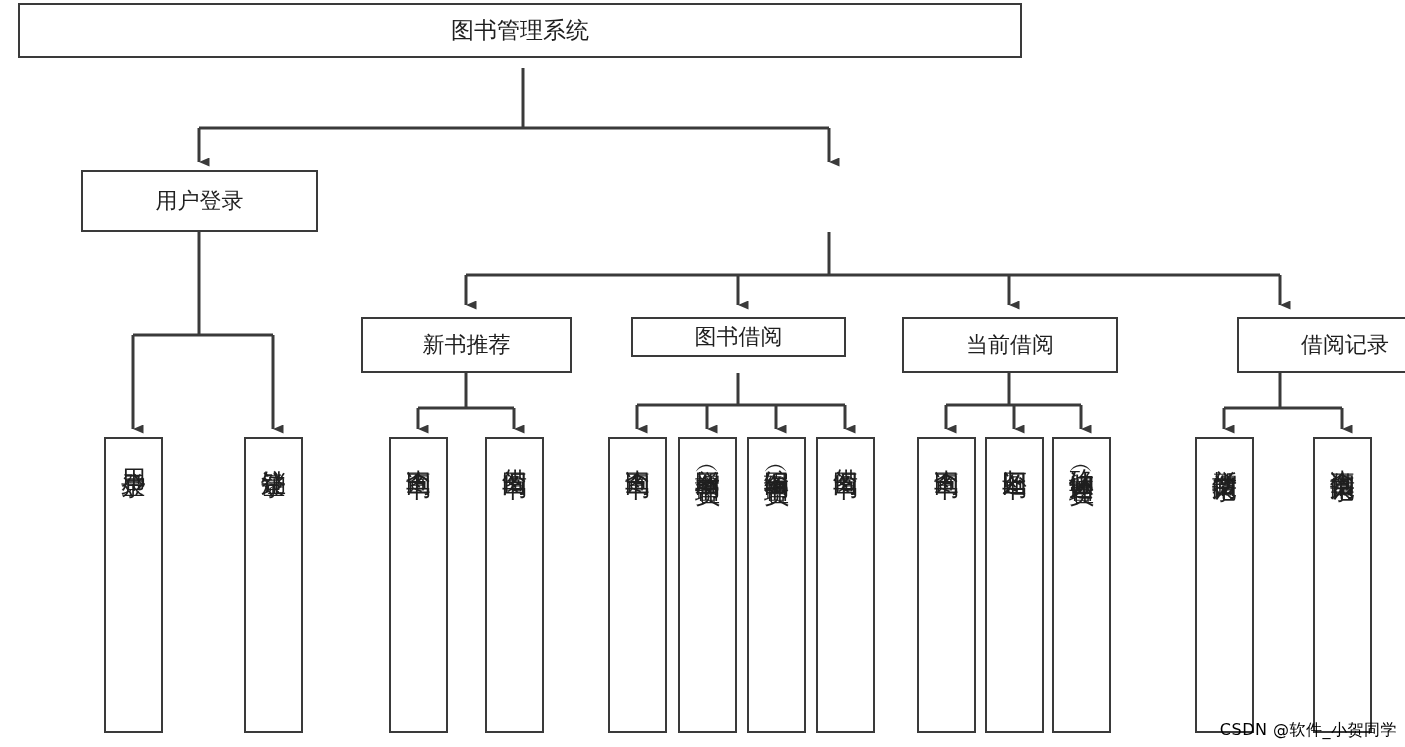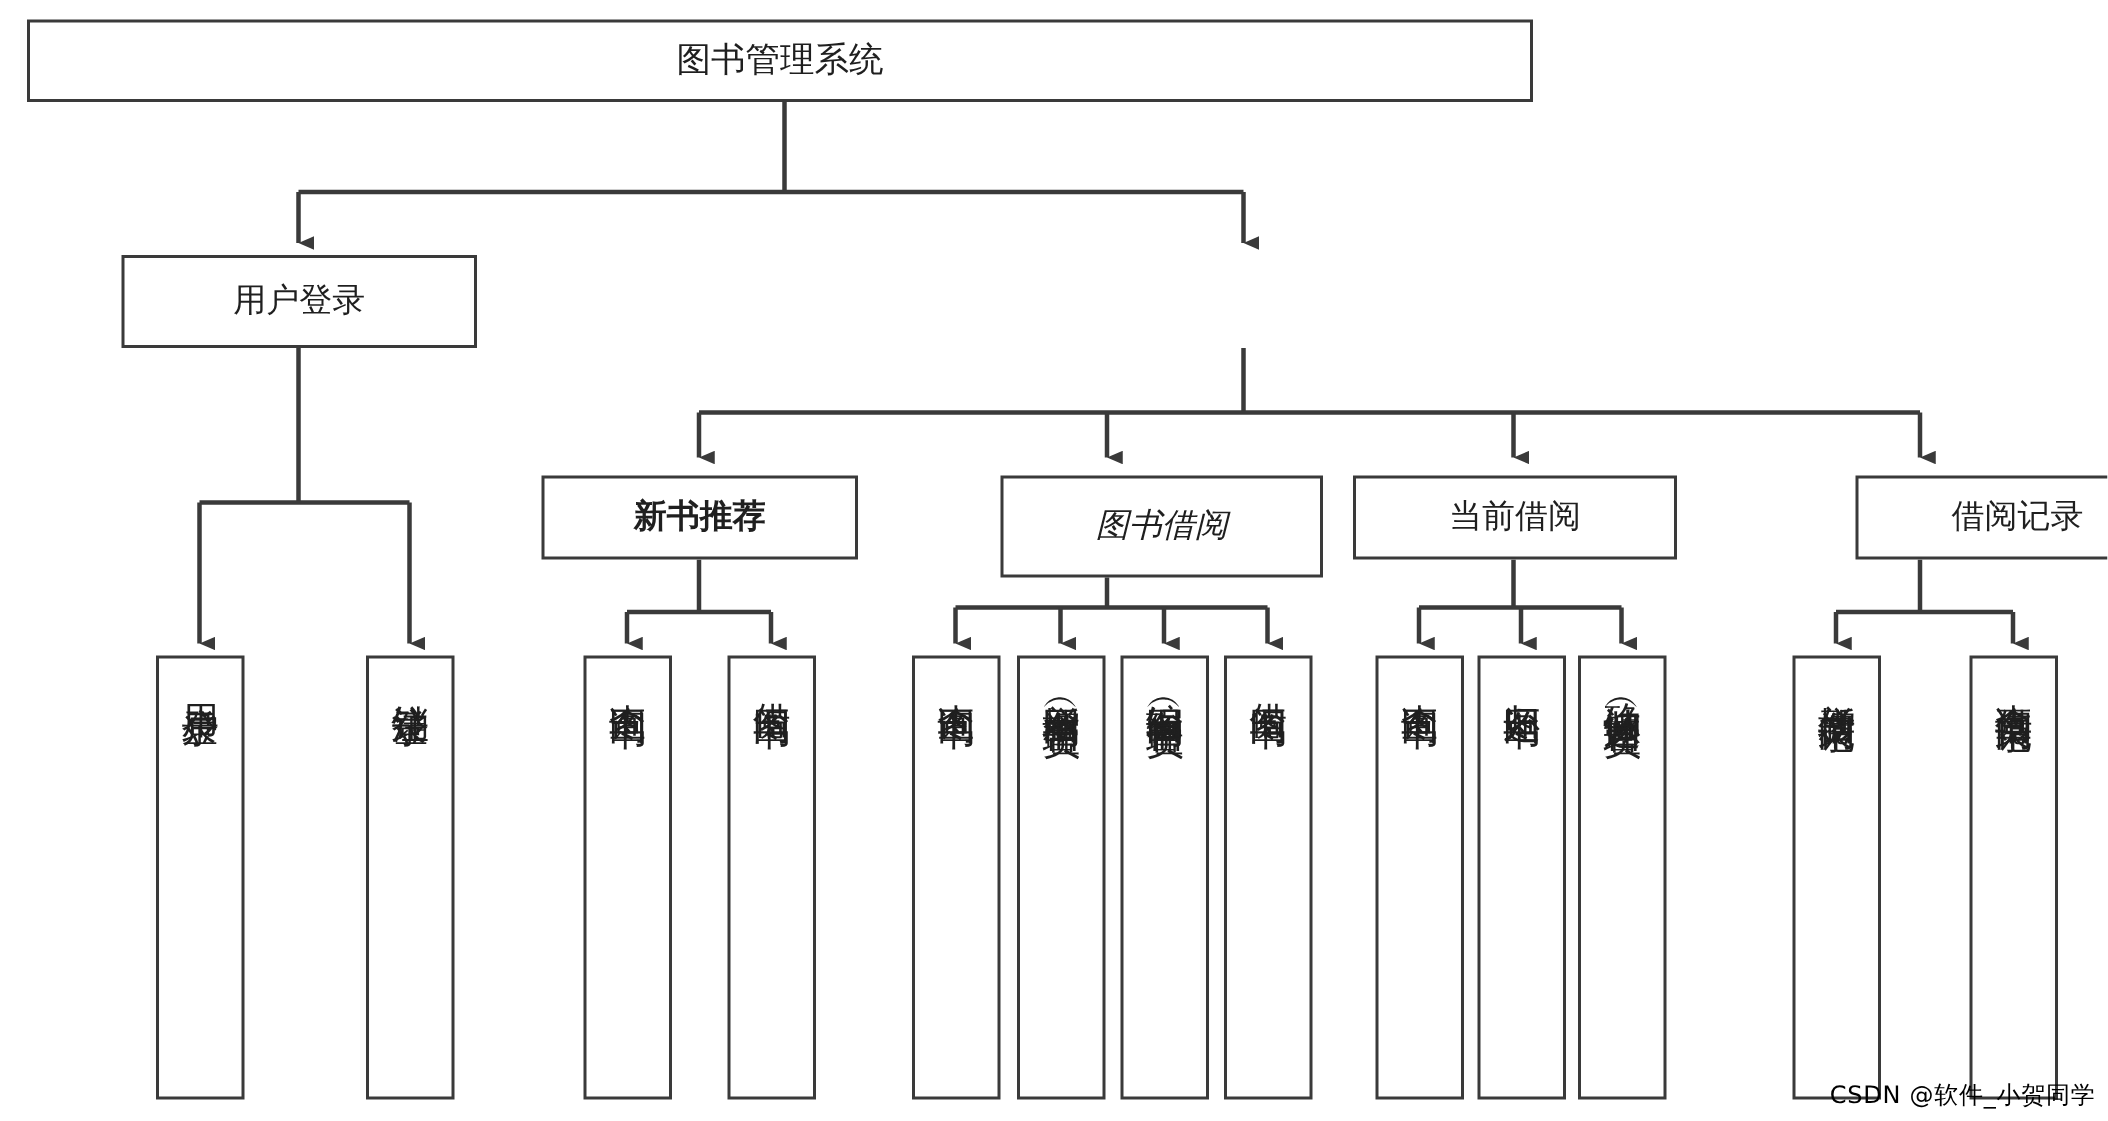--- a/index.html
+++ b/index.html
@@ -119,32 +119,32 @@
       <path d="M1014,405 L1014,429" marker-end="url(#arrowhead)"></path>
       <path d="M1081,405 L1081,429" marker-end="url(#arrowhead)"></path>
 
       <path d="M1280,373 L1280,408"></path>
       <path d="M1224,408 L1342,408"></path>
       <path d="M1224,408 L1224,429" marker-end="url(#arrowhead)"></path>
       <path d="M1342,408 L1342,429" marker-end="url(#arrowhead)"></path>
     </g>
   </svg>
 
-  <div class="node h root" style="left:18px; top:13px; width:1004px; height:55px;">
+  <div class="node h root" style="left:18px; top:3px; width:1004px; height:55px;">
     <span class="node-label">图书管理系统</span>
   </div>
 
   <div class="node h" style="left:81px; top:170px; width:237px; height:62px;">
     <span class="node-label">用户登录</span>
   </div>
 
-  <div class="node h" style="left:361px; top:317px; width:211px; height:56px;font-weight:bold;">
+  <div class="node h" style="left:361px; top:317px; width:211px; height:56px;">
     <span class="node-label">新书推荐</span>
   </div>
-  <div class="node h" style="left:667px; top:317px; width:215px; height:68px;font-style:italic;">
+  <div class="node h" style="left:631px; top:317px; width:215px; height:40px;">
     <span class="node-label">图书借阅</span>
   </div>
   <div class="node h" style="left:902px; top:317px; width:216px; height:56px;align-items:center;">
     <span class="node-label">当前借阅</span>
   </div>
   <div class="node h" style="left:1237px; top:317px; width:216px; height:56px;">
     <span class="node-label">借阅记录</span>
   </div>
 
   <div class="node v" style="left:104px; top:437px; width:59px; height:296px;">

